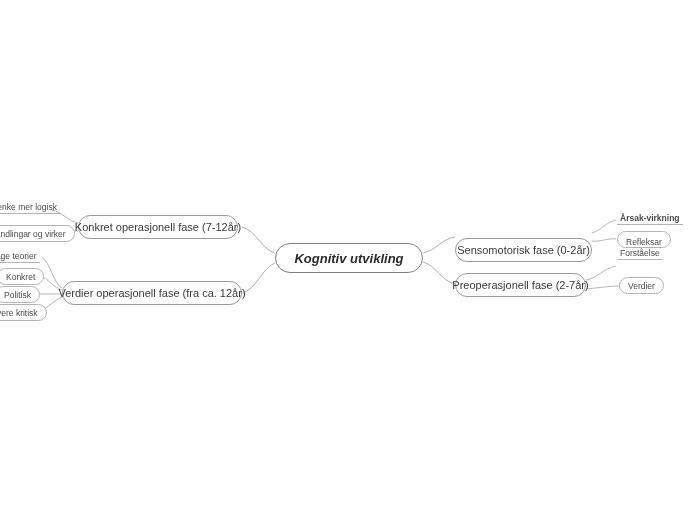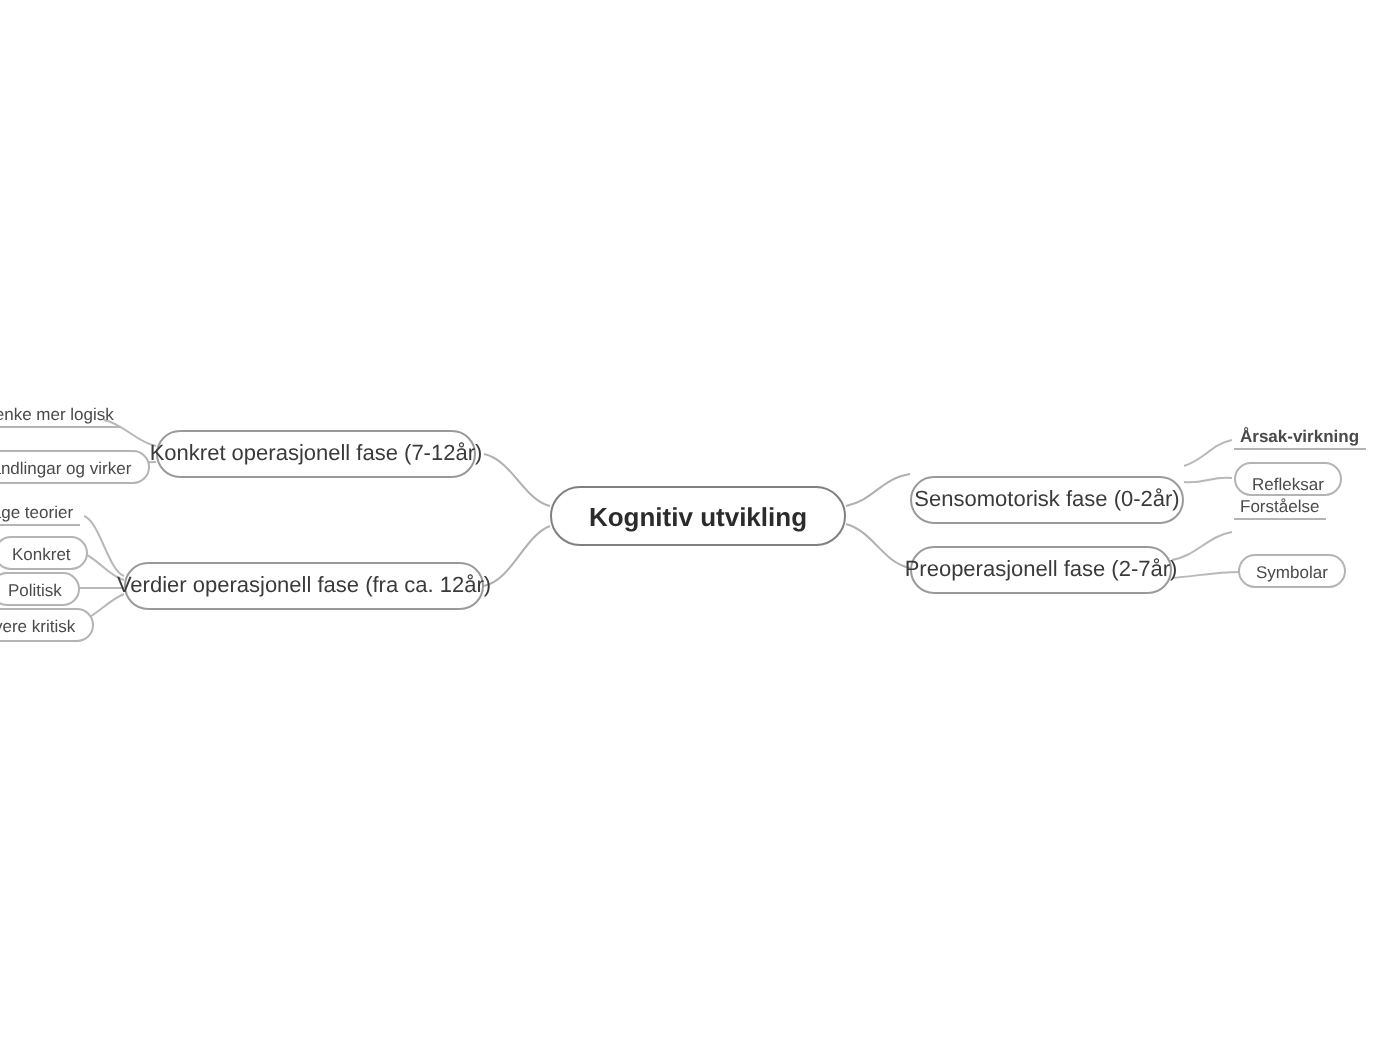--- a/index.html
+++ b/index.html
@@ -36,20 +36,21 @@
     justify-content: center;
   }
   .node-root {
     border: 1.5px solid #808080;
     border-radius: 16px;
     font-size: 13px;
     font-weight: bold;
     color: #2b2b2b;
     padding: 0 14px;
     height: 30px;
+    font-style: italic;
   }
   .node-main {
     font-size: 11px;
     padding: 0 12px;
     height: 24px;
     border-radius: 12px;
   }
   .node-leaf {
     font-size: 8.5px;
     padding: 0 8px;
@@ -109,21 +110,21 @@
     <span>Refleksar</span>
   </div>
 
   <div class="node node-main" style="left:455px; top:273px; width:131px;align-items:center;">
     <span>Preoperasjonell fase (2-7år)</span>
   </div>
   <div class="underline-label" style="left:617px; top:248px;">
     <span>Forståelse</span>
   </div>
   <div class="node node-leaf" style="left:619px; top:277px;">
-    <span>Symbolar</span>
+    <span>Verdier</span>
   </div>
 
   <div class="node node-main" style="left:78px; top:215px; width:160px;">
     <span>Konkret operasjonell fase (7-12år)</span>
   </div>
   <div class="underline-label" style="left:-8px; top:202px;">
     <span>tenke mer logisk</span>
   </div>
   <div class="node node-leaf" style="left:-18px; top:225px;">
     <span>handlingar og virker</span>

